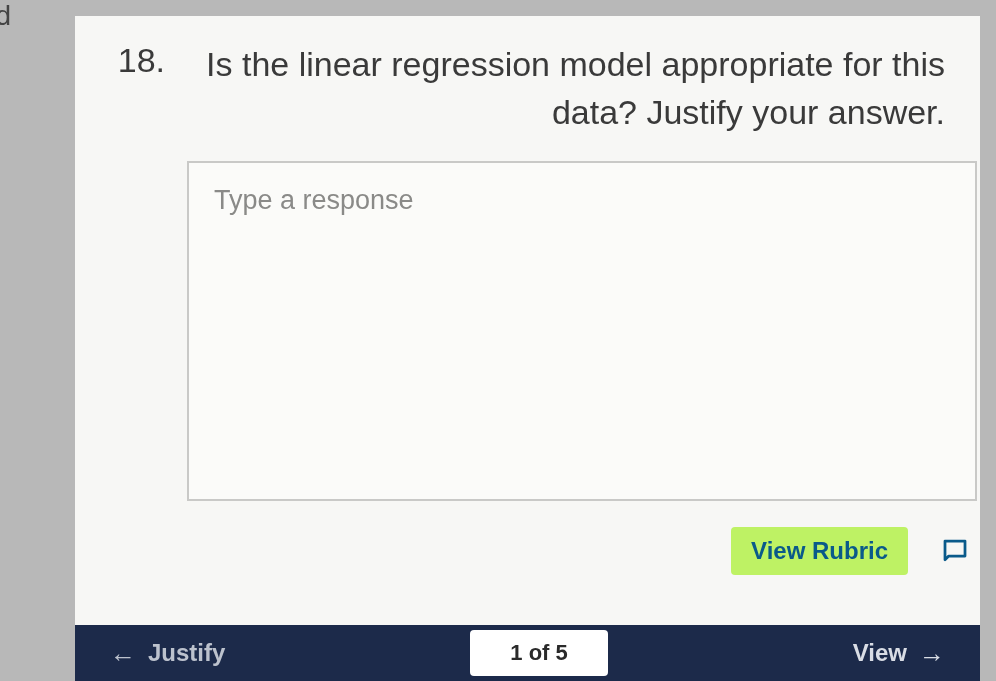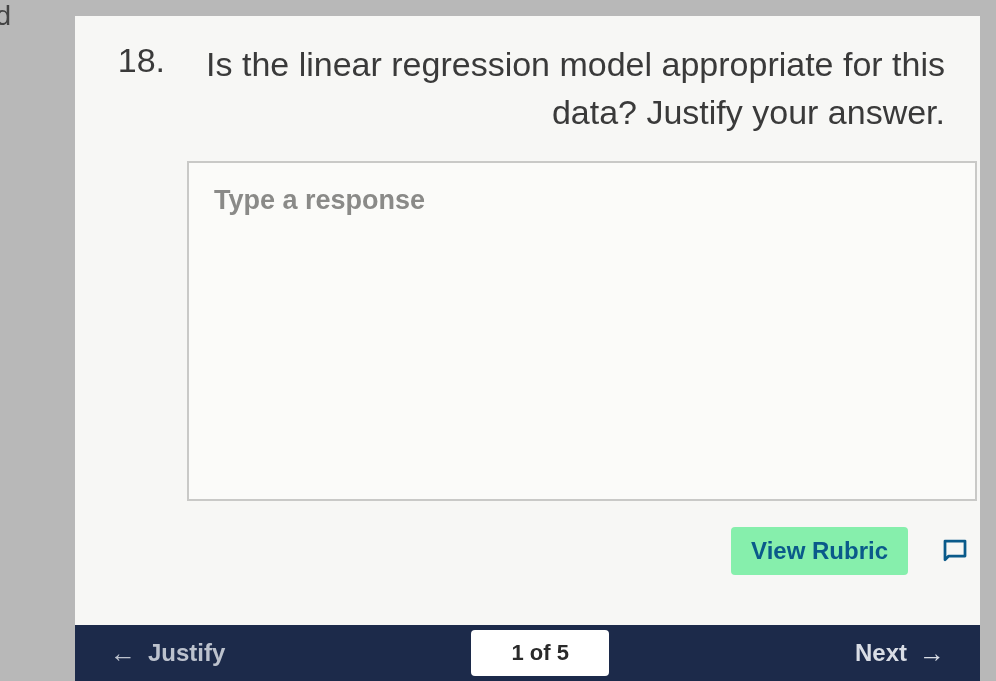--- a/index.html
+++ b/index.html
@@ -54,36 +54,35 @@
       width: 790px;
       height: 340px;
       border: 2px solid #c9c9c7;
       background: #fbfbf9;
       padding: 22px 25px;
       font-size: 27px;
       color: #8a8a88;
       resize: none;
       font-family: inherit;
       outline: none;
-      font-weight: bold;
     }
     .response-box::placeholder {
       color: #8a8a88;
     }
     .below-row {
       margin-top: 22px;
       margin-left: 77px;
       width: 790px;
       display: flex;
       justify-content: flex-end;
       align-items: center;
       gap: 25px;
     }
     .view-rubric {
-      background: #86efac;
+      background: #bef264;
       color: #0a5a8a;
       font-size: 24px;
       font-weight: 600;
       padding: 10px 20px;
       border: none;
       border-radius: 4px;
       cursor: pointer;
     }
     .comment-btn {
       width: 44px;
@@ -153,16 +152,16 @@
   </div>
 </div>
 
 <div class="nav-bar">
   <button class="nav-btn prev">
     <span class="arrow-icon">←</span>
     <span>Justify</span>
   </button>
   <div class="page-ind">1 of 5</div>
   <button class="nav-btn">
-    <span>Next</span>
+    <span>View</span>
     <span class="arrow-icon">→</span>
   </button>
 </div>
 
 </body></html>

